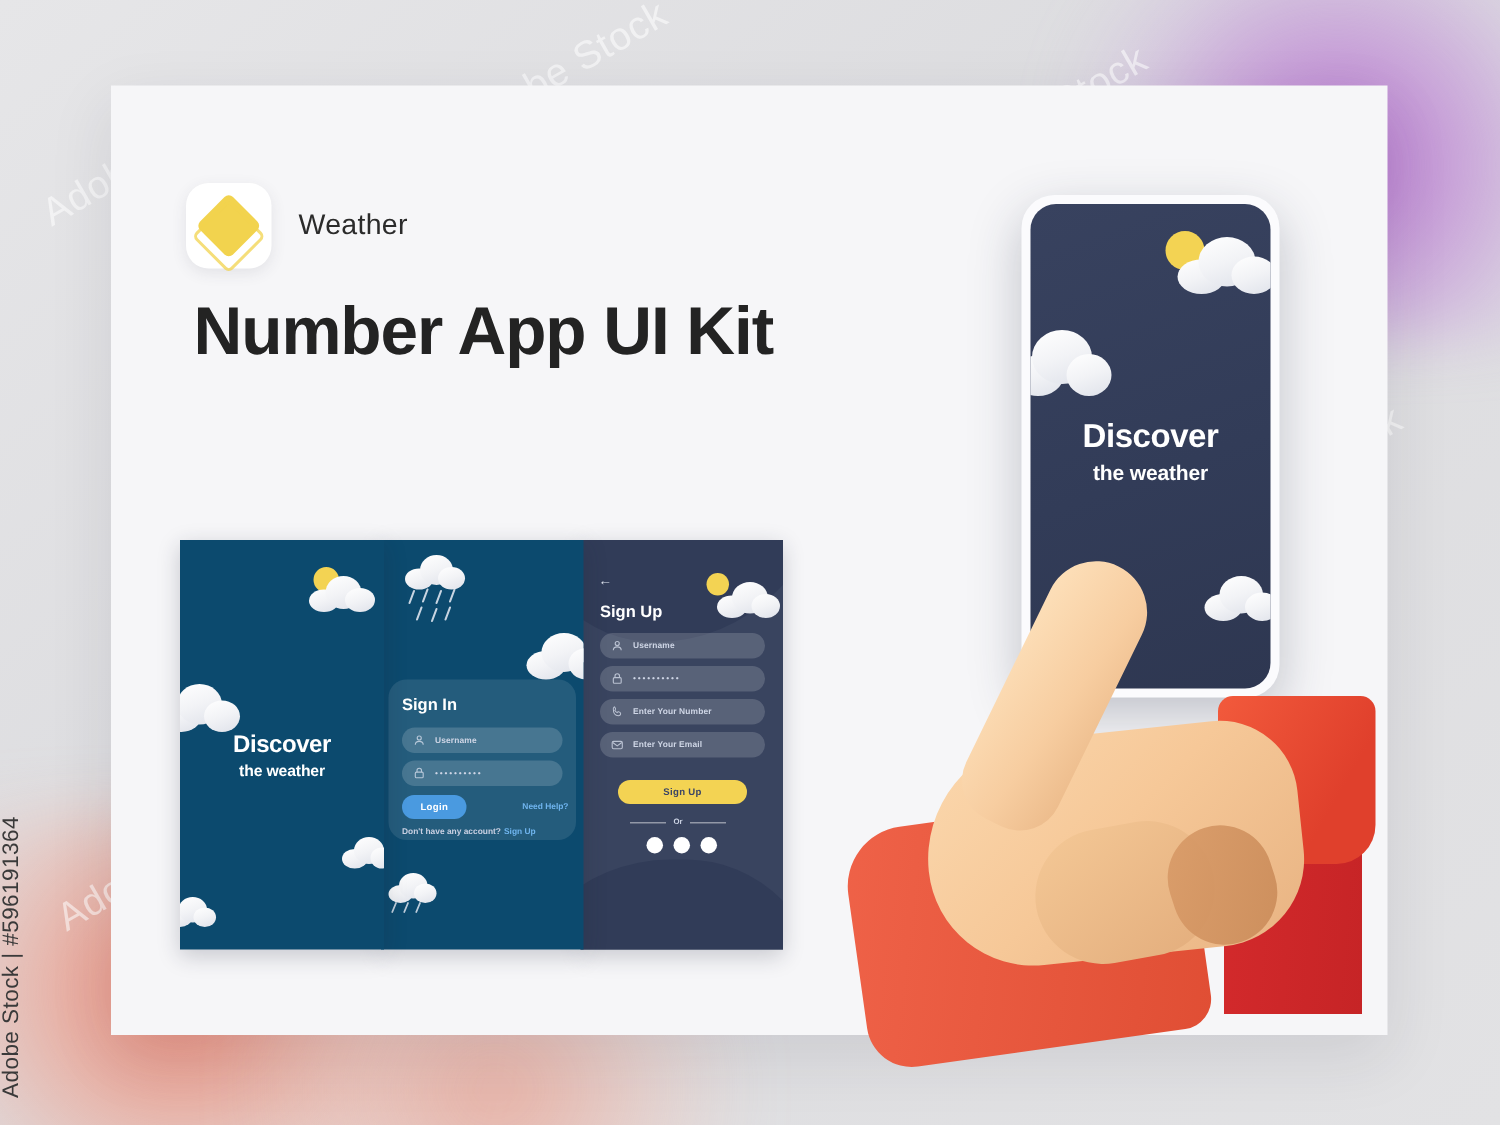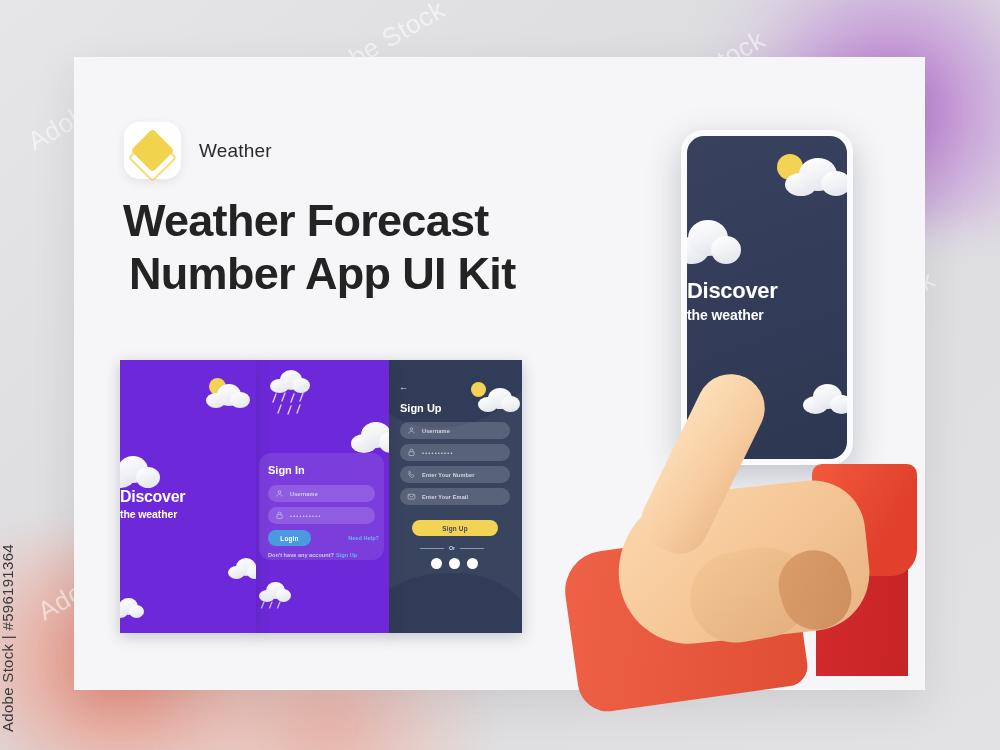--- a/index.html
+++ b/index.html
@@ -41,31 +41,31 @@
   .logo-text{font-size:19px;color:#2b2b2b;letter-spacing:.2px;}
 
   
   .headline{position:absolute;left:49px;top:138px;font-size:45px;line-height:1.17;
     font-weight:700;color:#232323;letter-spacing:-.7px;}
   .headline .l2{padding-left:6px;display:block;}
   .subhead{position:absolute;left:49px;top:245px;font-size:20.5px;line-height:1.32;color:#9c9da2;letter-spacing:-.1px;}
 
   
   .strip{position:absolute;left:46px;top:303px;width:427px;height:273px;display:flex;}
-  .mk{position:relative;height:273px;background:#6d28d9;overflow:hidden;flex-shrink:0;
+  .mk{position:relative;height:273px;background:#0c4a6e;overflow:hidden;flex-shrink:0;
       box-shadow:0 4px 14px rgba(30,35,60,.22);}
   .mk1{width:136px;z-index:3;}
   .mk2{width:135px;z-index:2;margin-left:-2px;}
   .mk3{width:135px;z-index:1;margin-left:-2px;background:#39445f;}
   .cl{position:absolute;}
   .cl .b{position:absolute;background:linear-gradient(160deg,#ffffff 0%,#f2f3f6 50%,#dfe2ea 100%);border-radius:50%;}
   .sun{position:absolute;border-radius:50%;background:#f3d353;}
 
   
-  .splash{position:absolute;left:0;right:0;color:#fff;}
+  .splash{position:absolute;left:0;right:0;text-align:center;color:#fff;}
   .splash .t1{font-size:16px;font-weight:700;letter-spacing:-.3px;}
   .splash .t2{font-size:10.5px;font-weight:700;margin-top:2px;letter-spacing:-.1px;}
 
   
   .panel{position:absolute;border-radius:12px;background:rgba(255,255,255,.10);}
   .ttl{position:absolute;color:#fff;font-weight:700;}
   .field{position:absolute;height:17px;border-radius:9px;background:rgba(255,255,255,.16);
     display:flex;align-items:center;padding-left:7px;gap:6px;}
   .field .ic{width:9px;height:9px;opacity:.75;flex-shrink:0;}
   .field .ph{font-size:5.6px;color:#cfd6e6;letter-spacing:.1px;font-weight:600;}
@@ -135,21 +135,20 @@
 <div class="card">
 
   <div class="logo-row">
     <div class="logo-box">
       <div class="diamond"></div>
     </div>
     <div class="logo-text">Weather</div>
   </div>
 
   <div class="headline">
-    <span>Weather Forecast</span>
     <span class="l2">Number App UI Kit</span>
   </div>
 
   <div class="strip">
 
     <div class="mk mk1">
       <div class="sun" style="right:30px;top:18px;width:17px;height:17px;"></div>
       <div class="cl" style="right:6px;top:24px;width:44px;height:24px;">
         <div class="b" style="left:0;top:9px;width:20px;height:15px;"></div>
         <div class="b" style="left:11px;top:0;width:24px;height:22px;"></div>

